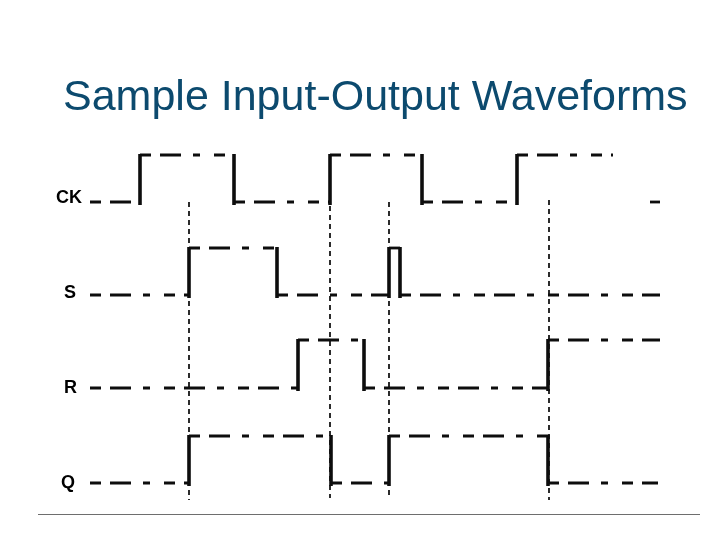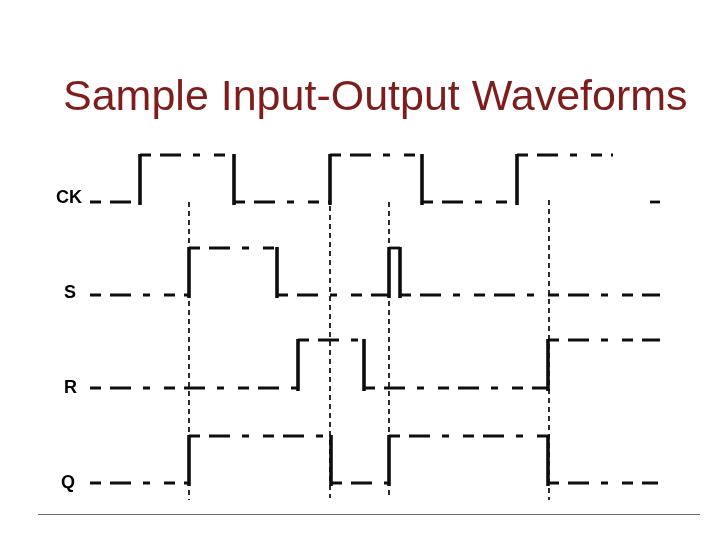--- a/index.html
+++ b/index.html
@@ -9,21 +9,21 @@
     position: relative;
     overflow: hidden;
     font-family: "Liberation Sans", sans-serif;
   }
   .slide { position: absolute; left: 0; top: 0; width: 720px; height: 540px; }
   .slide-title {
     position: absolute;
     left: 63px; top: 74px;
     font-size: 43px;
     line-height: 1;
-    color: #7f1d1d;
+    color: #0c4a6e;
     white-space: nowrap;
     letter-spacing: 0px;
   }
   svg.waveforms { position: absolute; left: 0; top: 0; }
   .sig-label {
     font-family: "Liberation Sans", sans-serif;
     font-weight: 700;
     font-size: 18px;
     fill: #000000;
   }

